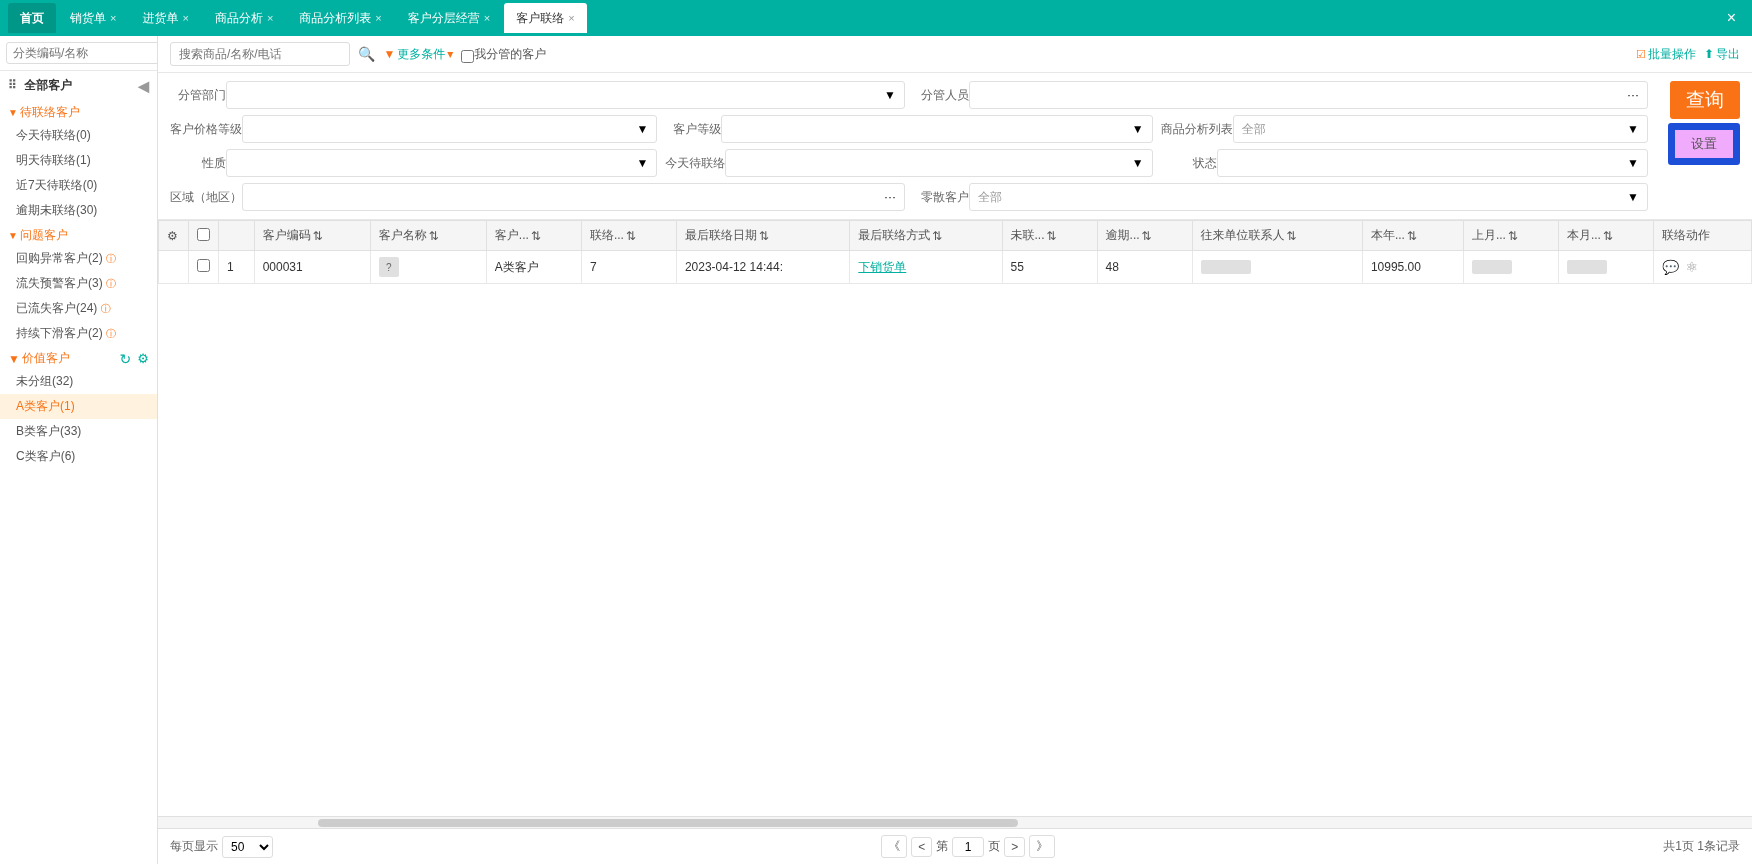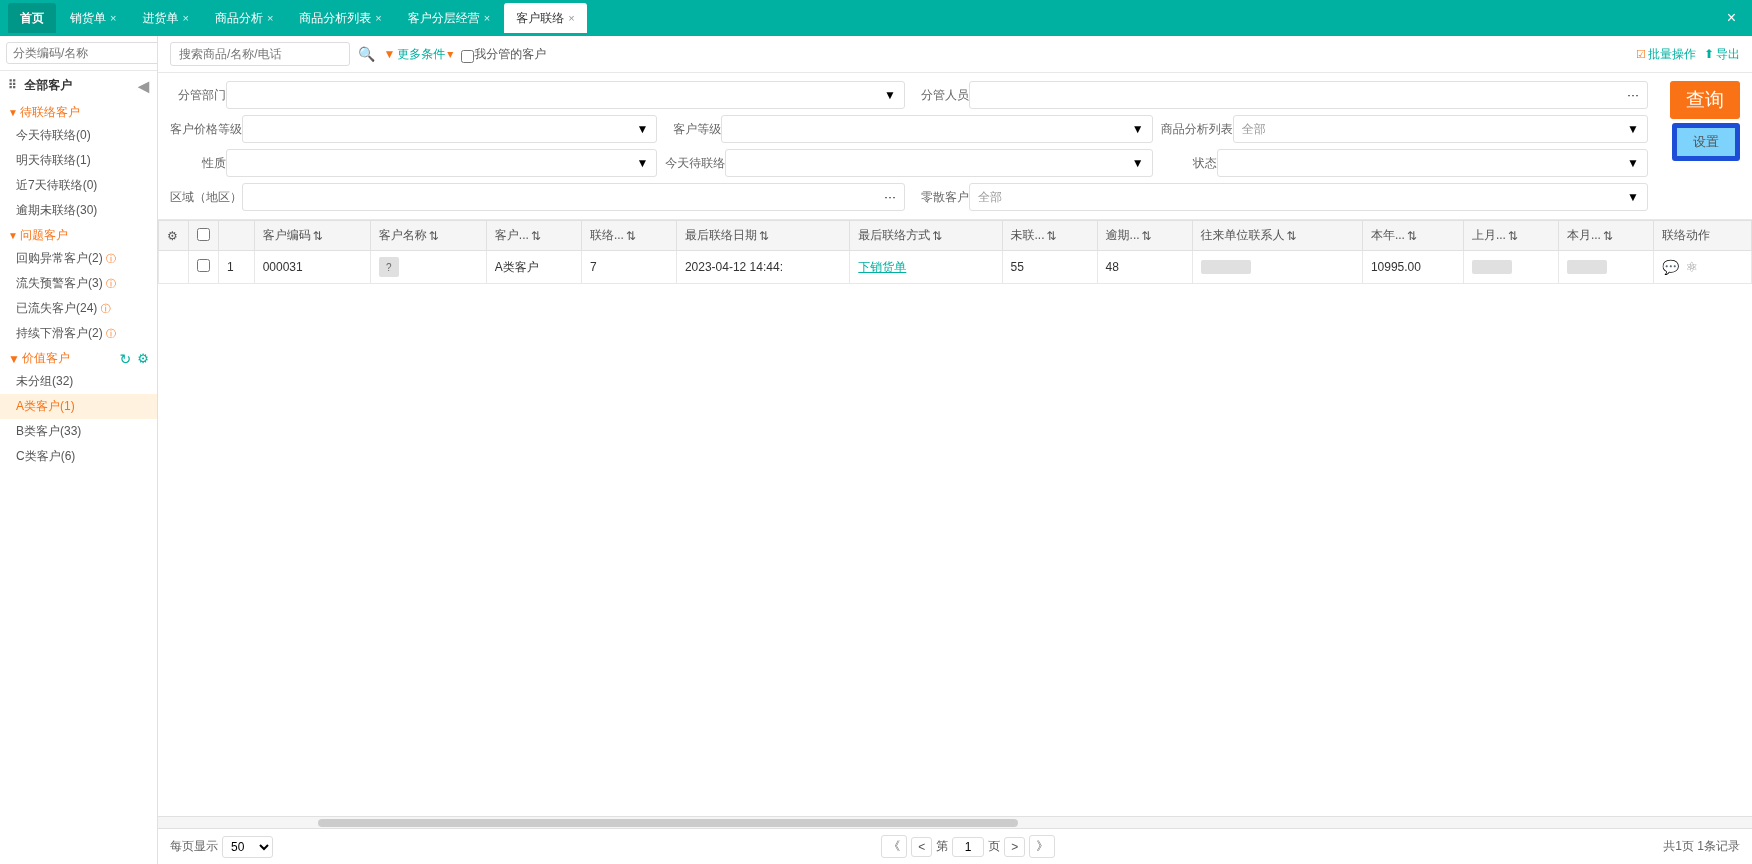--- a/index.html
+++ b/index.html
@@ -369,23 +369,23 @@
     .query-btn {
       background: #f97316;
       color: #fff;
       border: none;
       padding: 6px 16px;
       border-radius: 3px;
       cursor: pointer;
       font-size: 19px;
     }
     .setting-btn {
-      background: #7dd3fc;
+      background: #f0abfc;
       color: #555;
-      border: 5px solid #1d4ed8;
+      border: 7px solid #1d4ed8;
       padding: 5px 16px;
       border-radius: 3px;
       cursor: pointer;
       font-size: 13px;
     }
 
     .filter-buttons-col {
       display: flex;
       flex-direction: column;
       gap: 4px;

